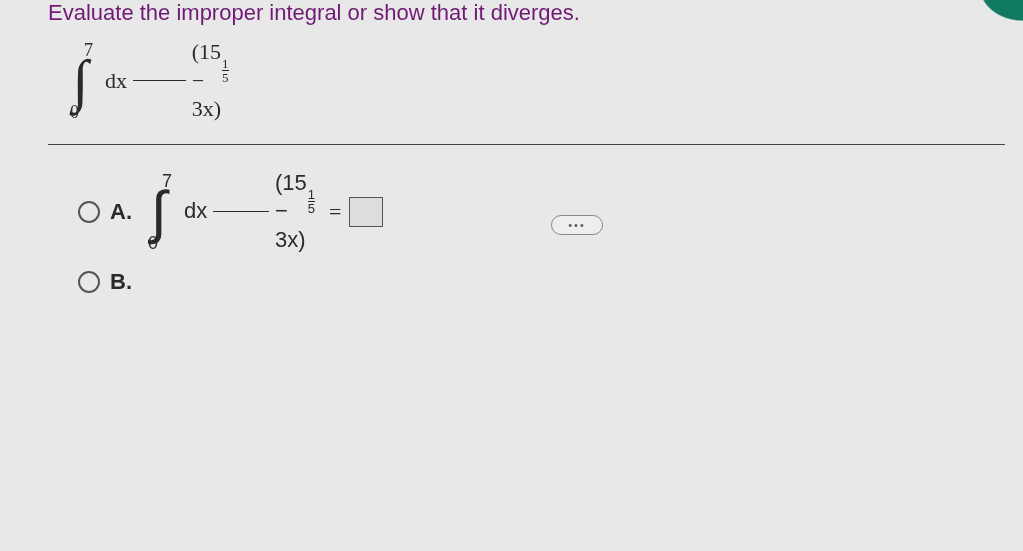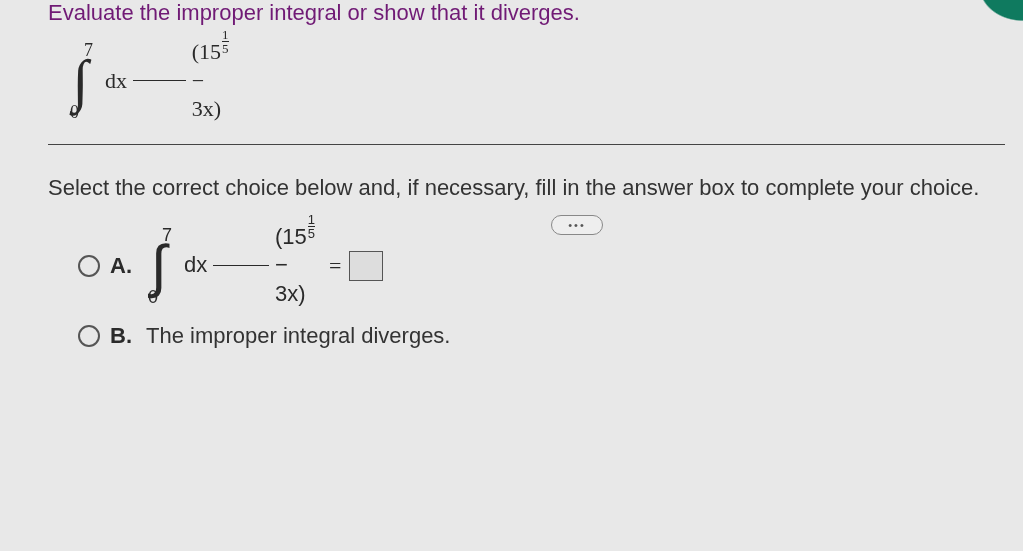--- a/index.html
+++ b/index.html
@@ -67,21 +67,21 @@
     position: relative;
     top: -10px;
     margin-left: 1px;
   }
   .expo-frac .ebar {
     width: 100%;
     border-top: 1px solid #2a2a2a;
   }
   .den-inner {
     display: flex;
-    align-items: flex-start;
+    align-items: center;
   }
   hr.divider {
     border: none;
     border-top: 1.2px solid #444;
     margin: 12px 0 24px 0;
   }
   .ellipsis-pill {
     position: absolute;
     right: 420px;
     top: 215px;
@@ -173,21 +173,20 @@
       </div>
     </div>
   </div>
 
   <hr class="divider">
 
   <div class="ellipsis-pill">
     <span>•••</span>
   </div>
 
-  <div class="instruction">Select the correct choice below and, if necessary, fill in the answer box to complete your choice.</div>
 
   <div class="choices">
 
     <div class="choice-row">
       <div class="radio"></div>
       <span class="choice-label">A.</span>
 
       <div class="int-wrap">
         <span class="int-upper">7</span>
         <span class="int-sign">∫</span>
@@ -207,17 +206,16 @@
           </span>
         </div>
       </div>
       <span class="eq">=</span>
       <div class="answer-box"></div>
     </div>
 
     <div class="choice-row">
       <div class="radio"></div>
       <span class="choice-label">B.</span>
-      <span class="text-choice">The improper integral diverges.</span>
     </div>
 
   </div>
 </div>
 
 </body></html>

